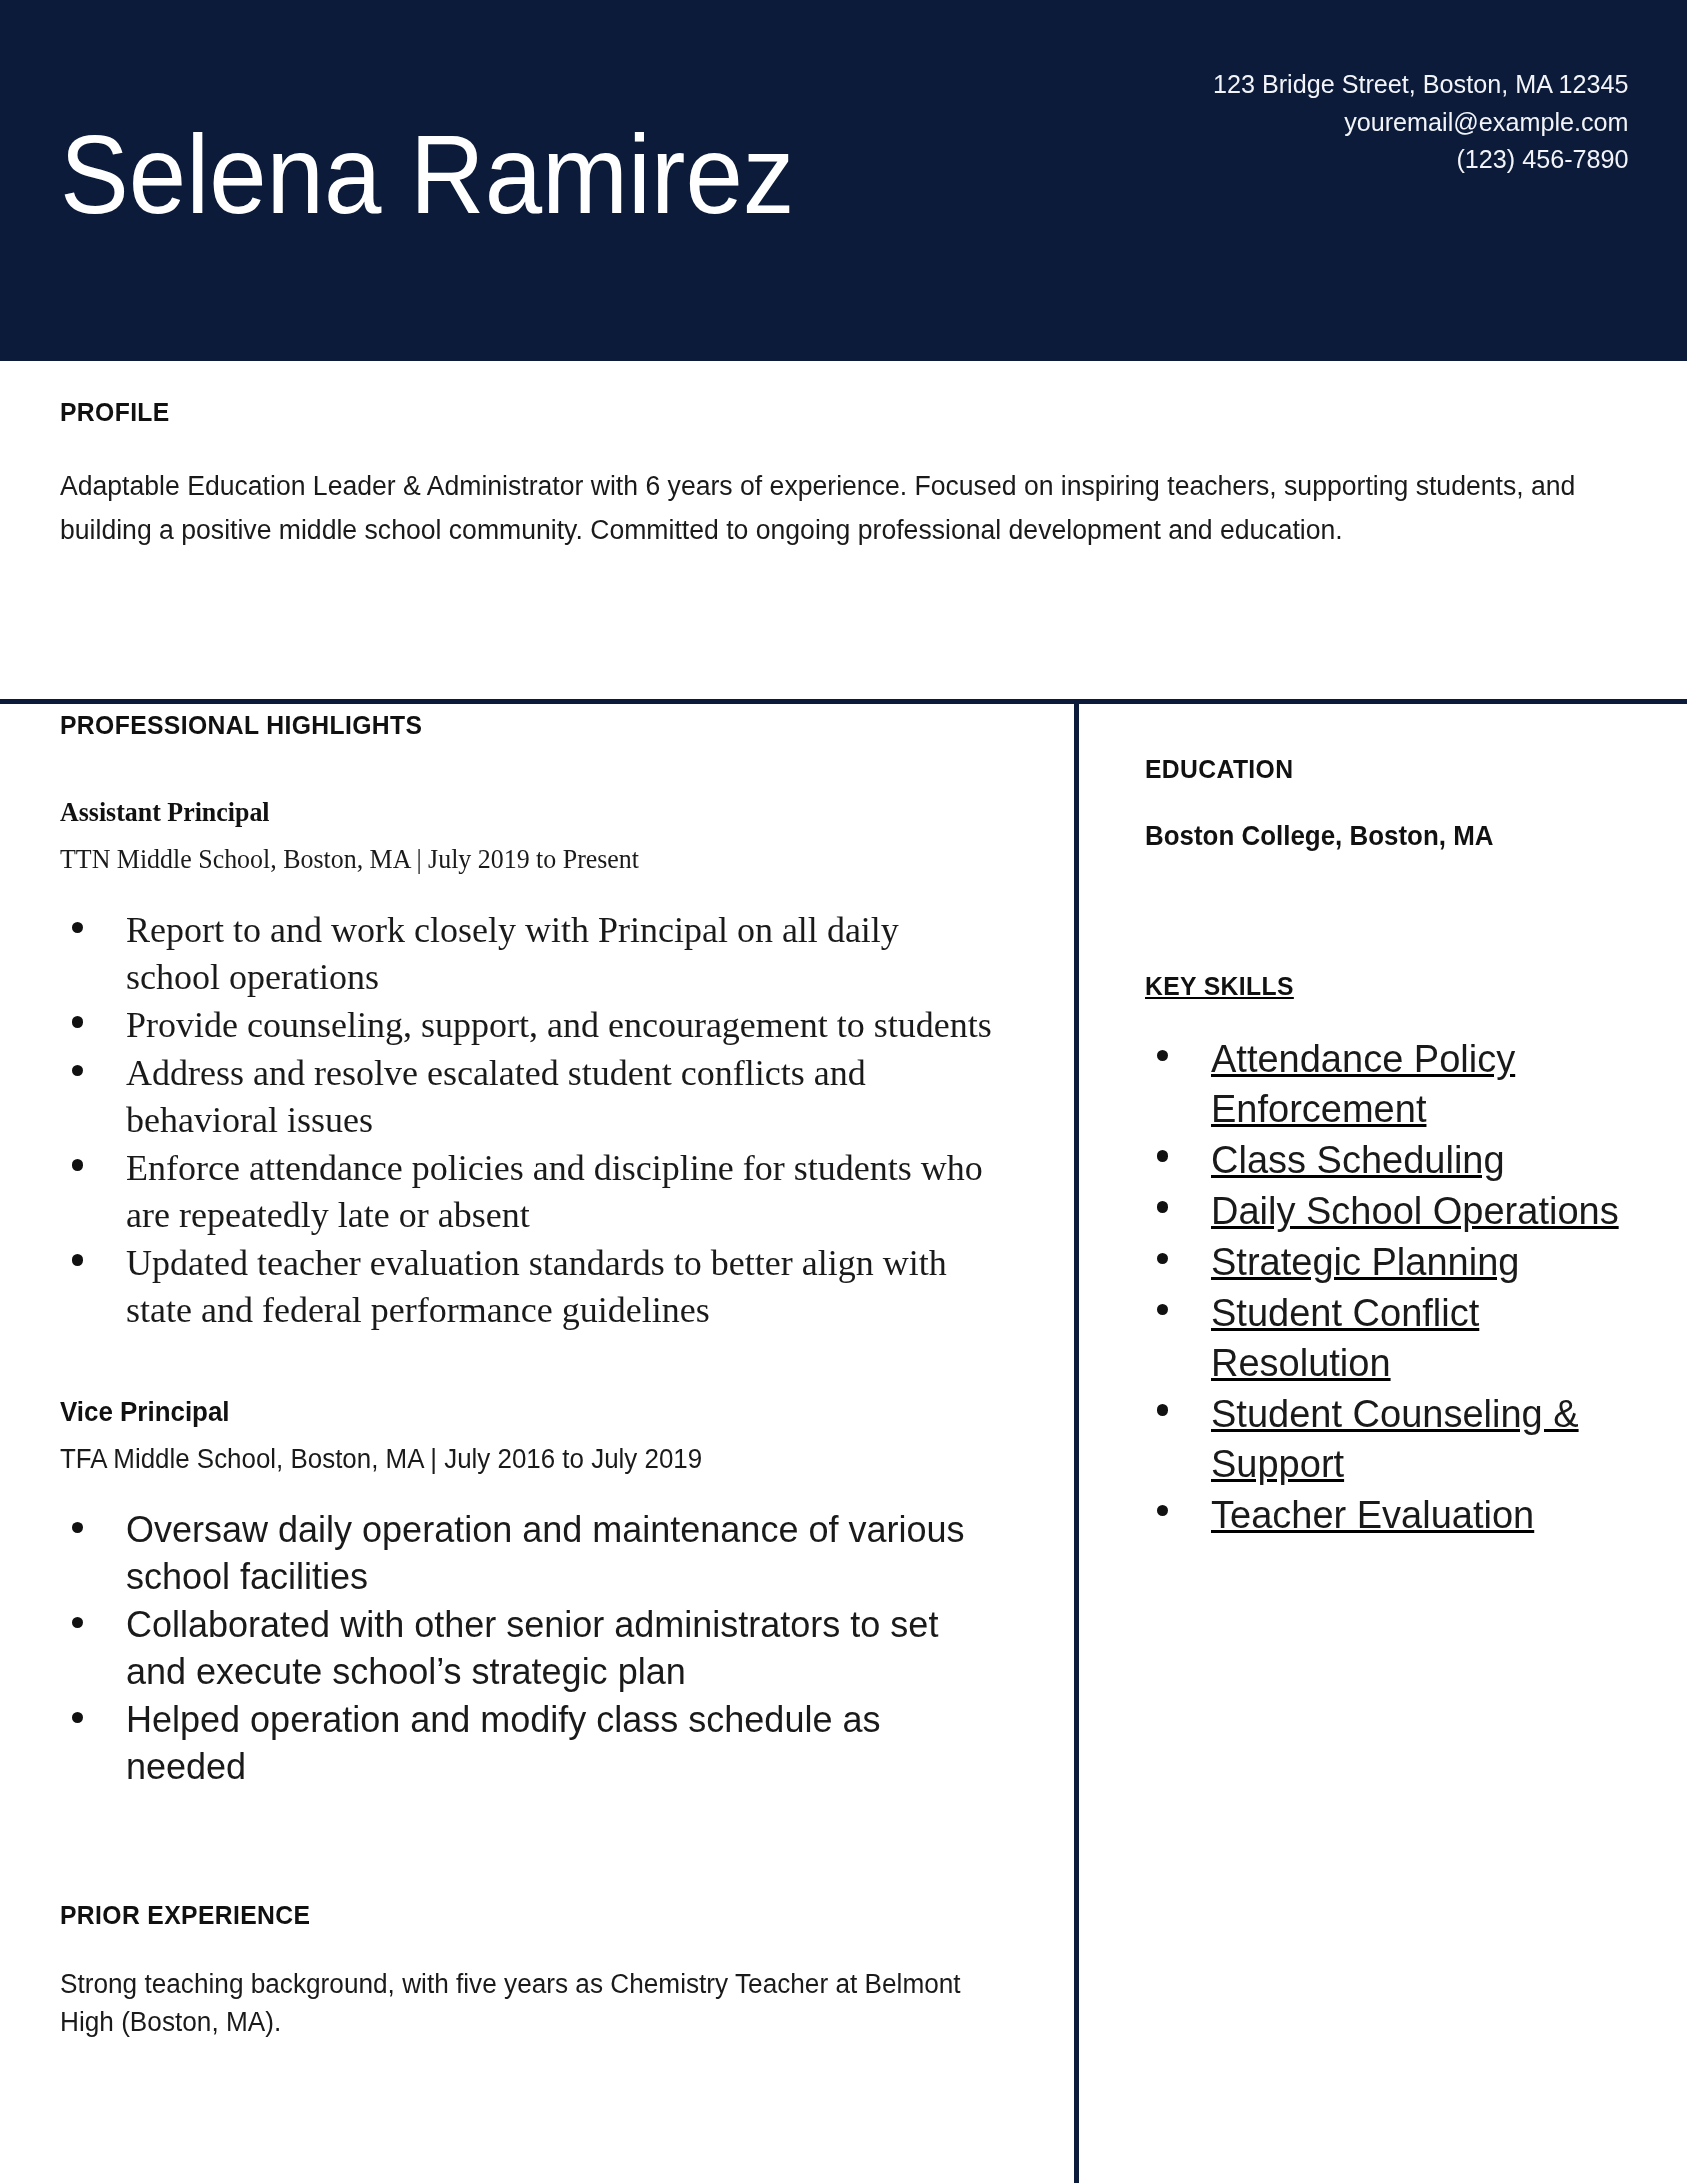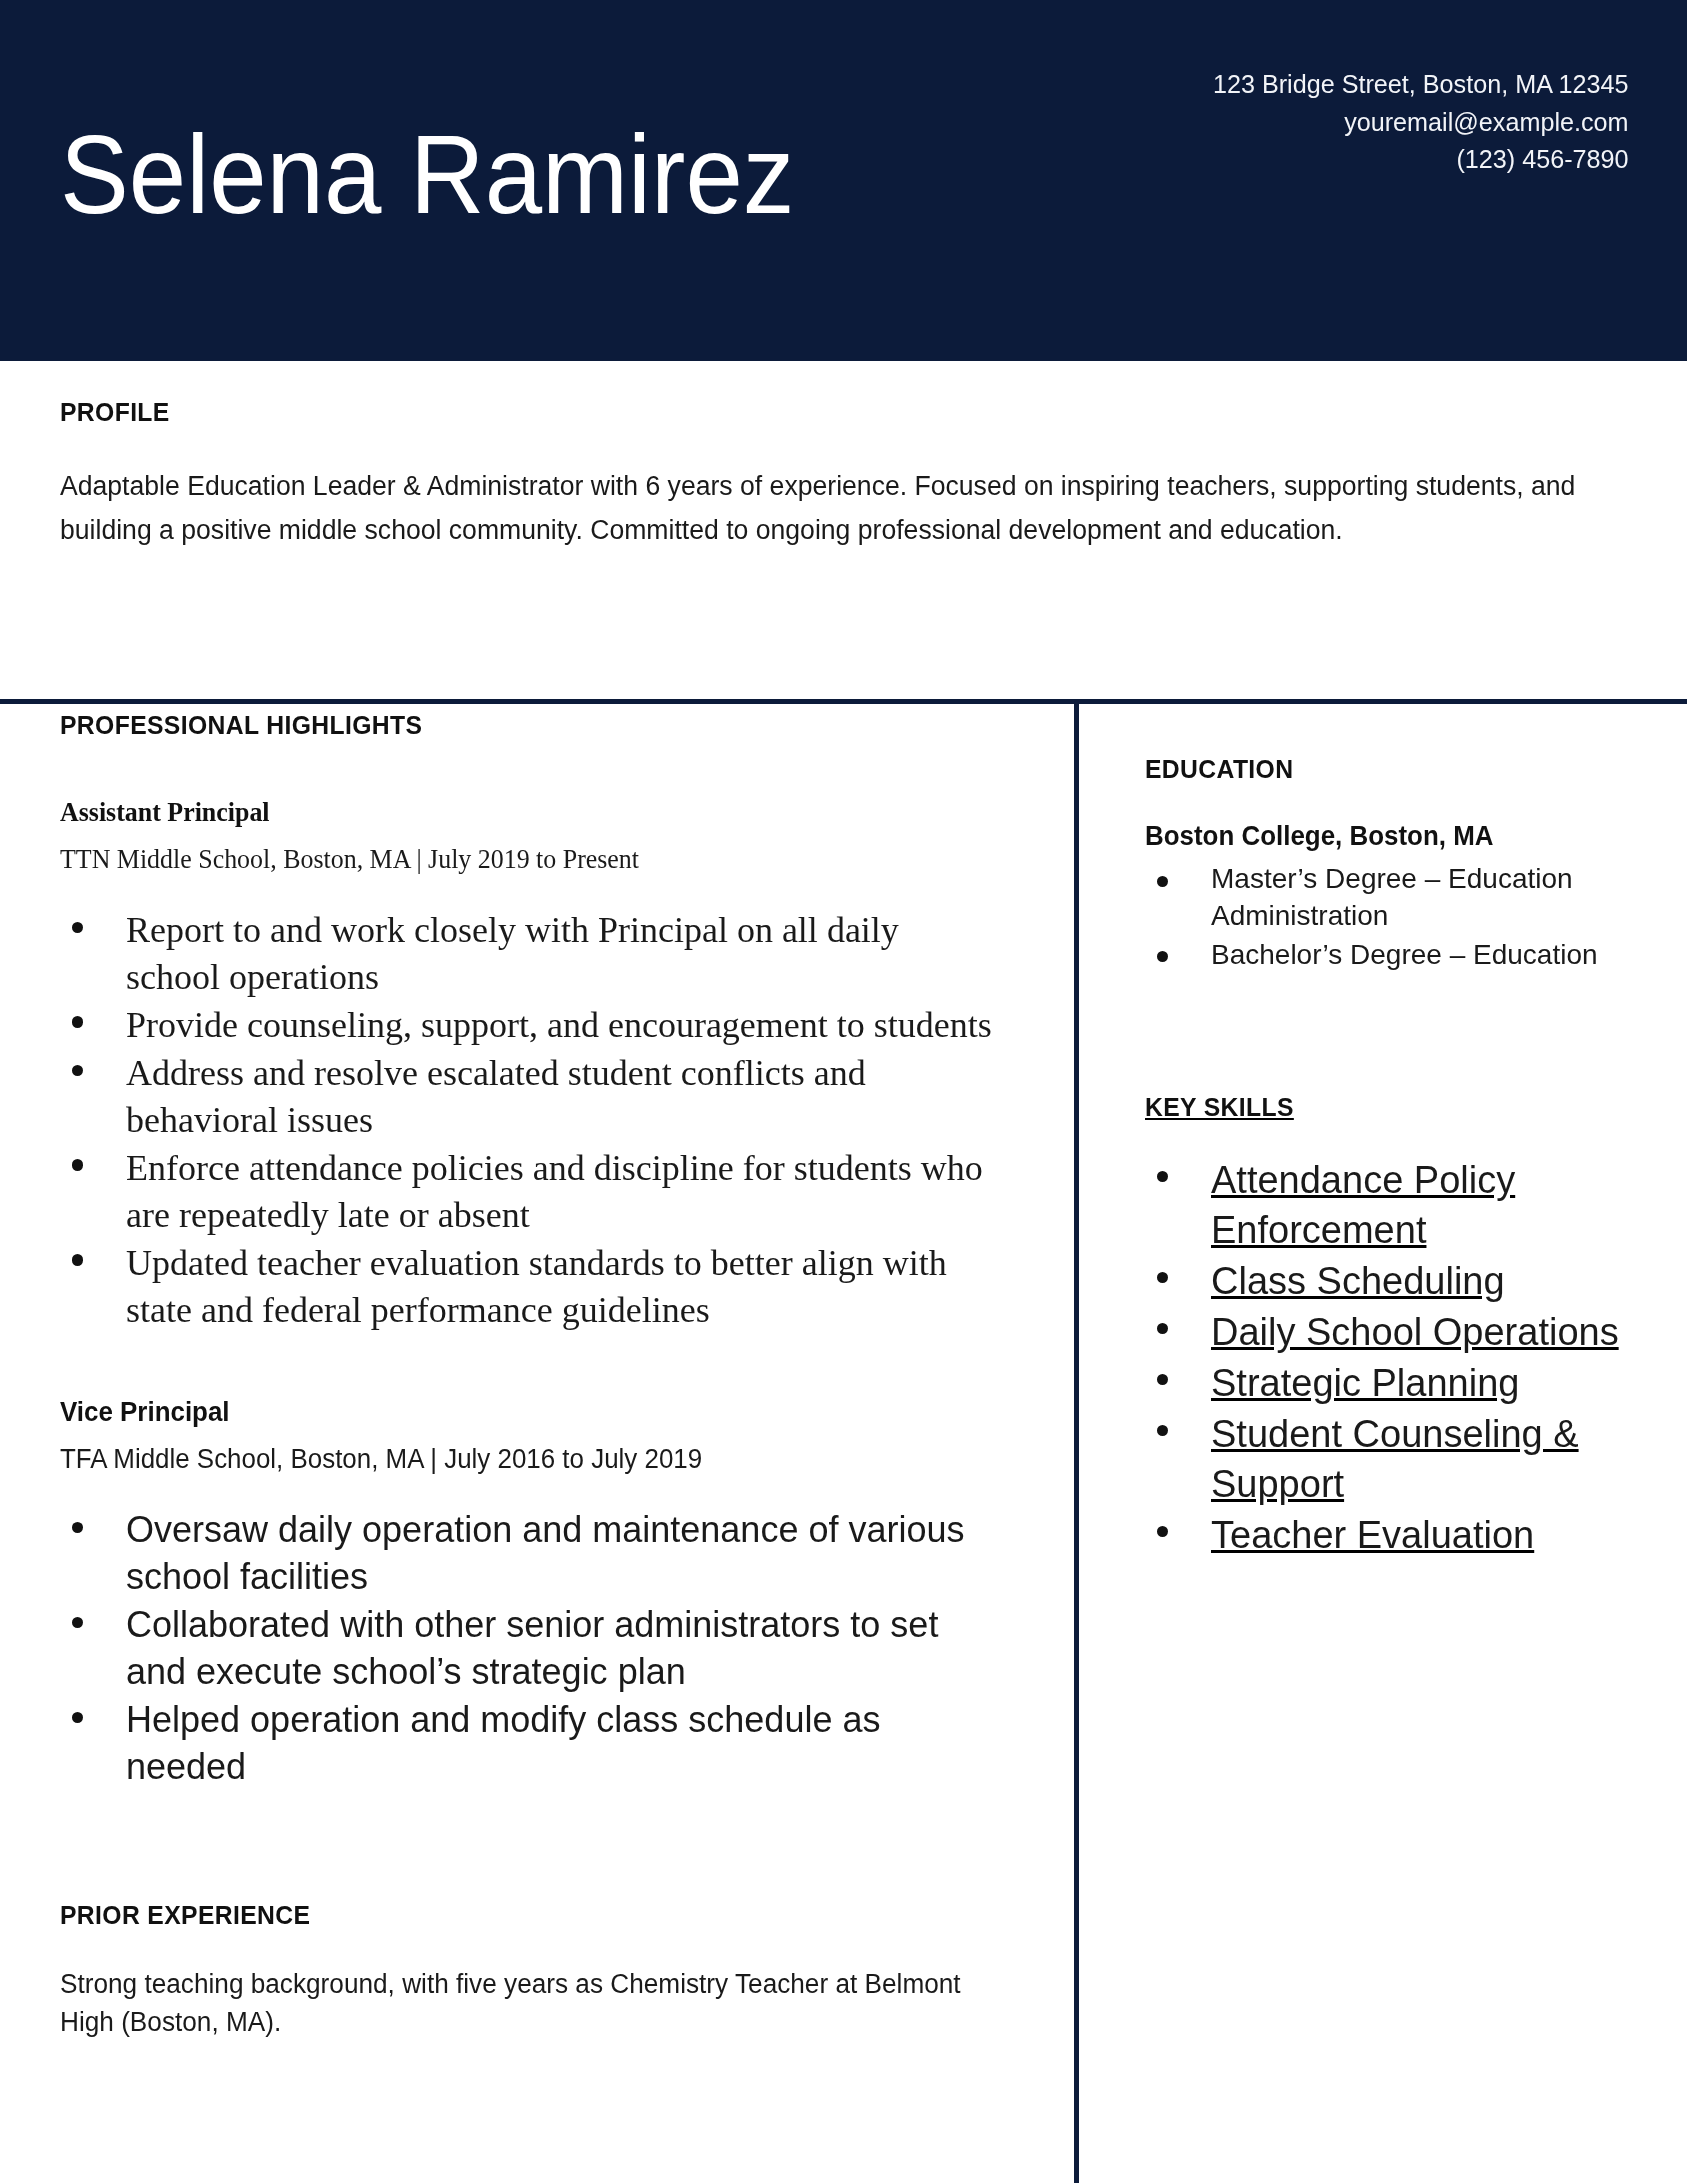--- a/index.html
+++ b/index.html
@@ -262,32 +262,29 @@
       <h2 class="section-heading">PRIOR EXPERIENCE</h2>
       <p class="prior-text">Strong teaching background, with five years as Chemistry Teacher at Belmont High (Boston, MA).</p>
     </div>
 
   </div>
 
   <div class="col-right">
 
     <h2 class="section-heading">EDUCATION</h2>
     <p class="edu-school">Boston College, Boston, MA</p>
-    <ul class="bullets tight">
-      <li>Master’s Degree – Education Administration</li>
-      <li>Bachelor’s Degree – Education</li>
-    </ul>
 
     <div class="skills-block">
       <h2 class="section-heading">KEY SKILLS</h2>
       <ul class="bullets skills">
         <li>Attendance Policy Enforcement</li>
         <li>Class Scheduling</li>
         <li>Daily School Operations</li>
         <li>Strategic Planning</li>
+        <li>Student Conflict Resolution</li>
         <li>Student Counseling &amp; Support</li>
         <li>Teacher Evaluation</li>
       </ul>
     </div>
 
   </div>
 
 </div>
 
 

